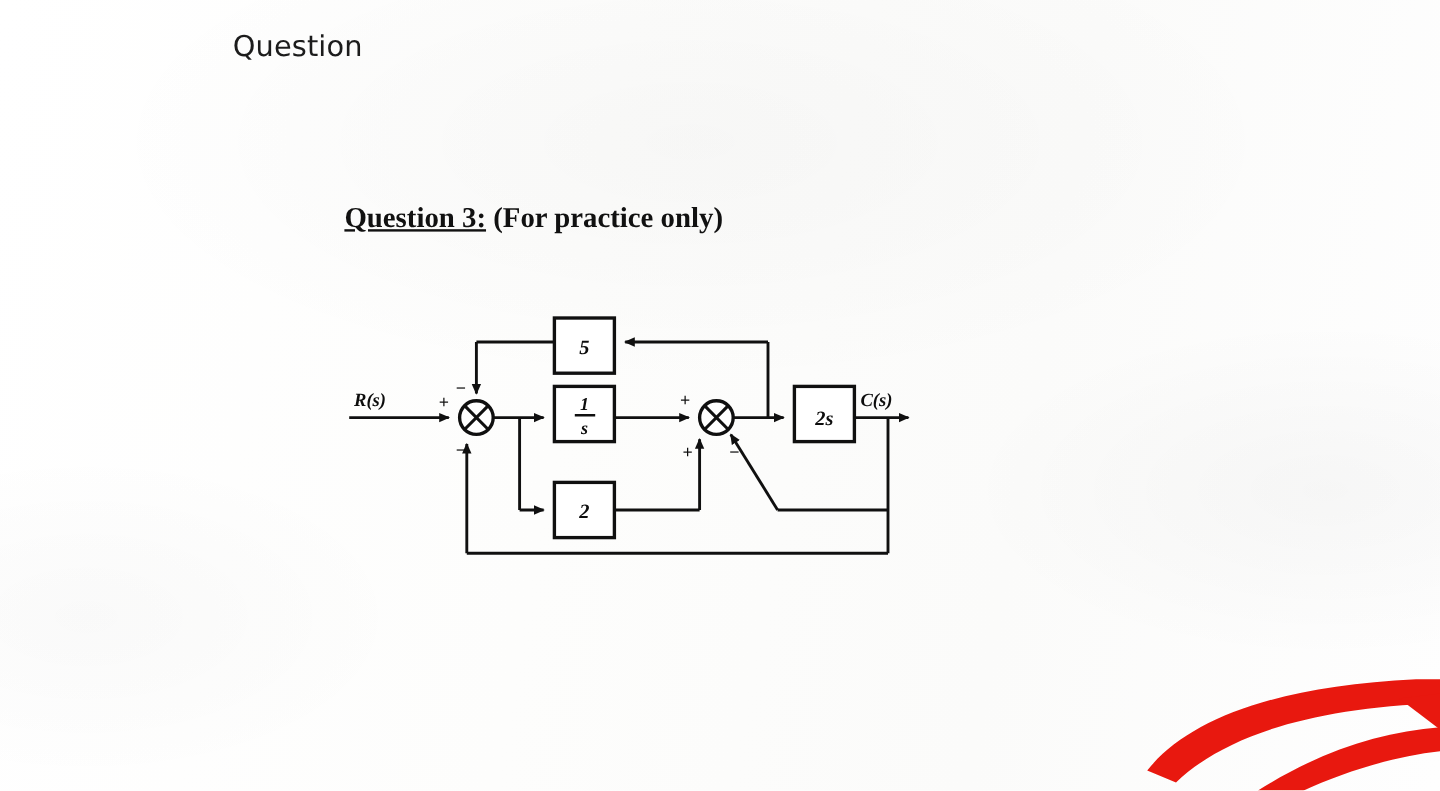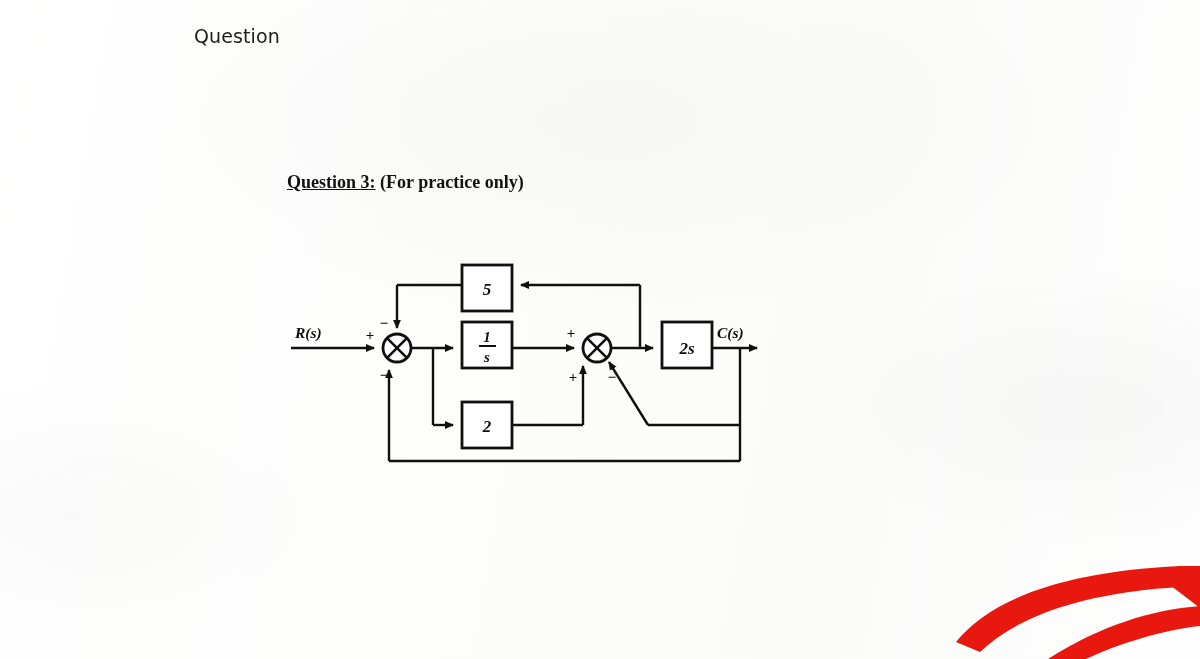--- a/index.html
+++ b/index.html
@@ -24,32 +24,32 @@
       radial-gradient(ellipse 35% 30% at 92% 62%, rgba(0,0,0,0.028) 0%, rgba(0,0,0,0) 72%),
       radial-gradient(ellipse 30% 28% at 6% 78%, rgba(0,0,0,0.020) 0%, rgba(0,0,0,0) 75%),
       linear-gradient(100deg, #ffffff 0%, #fdfdfc 40%, #fbfbfa 70%, #fefefe 100%);
     pointer-events: none;
   }
   #screen-title {
     position: absolute;
     left: 194px;
     top: 25px;
     font-family: "DejaVu Sans", sans-serif;
-    font-size: 19px;
+    font-size: 24px;
     color: #1c1c1c;
     letter-spacing: 0.1px;
   }
   #question-text {
     position: absolute;
     left: 287px;
     top: 172px;
     width: 775px;
     font-family: "Liberation Serif", serif;
     font-weight: bold;
-    font-size: 18px;
+    font-size: 24px;
     line-height: 21.5px;
     color: #111111;
   }
   #question-text .q-label {
     text-decoration: underline;
   }
   #question-text .q-note {
     font-weight: bold;
   }
   #diagram-wrap {

